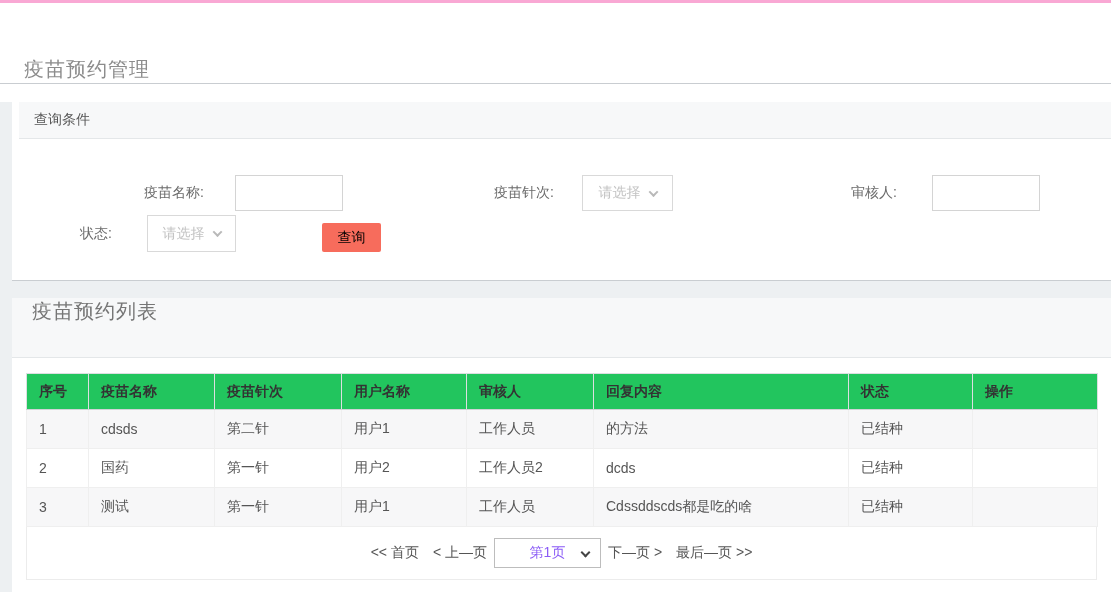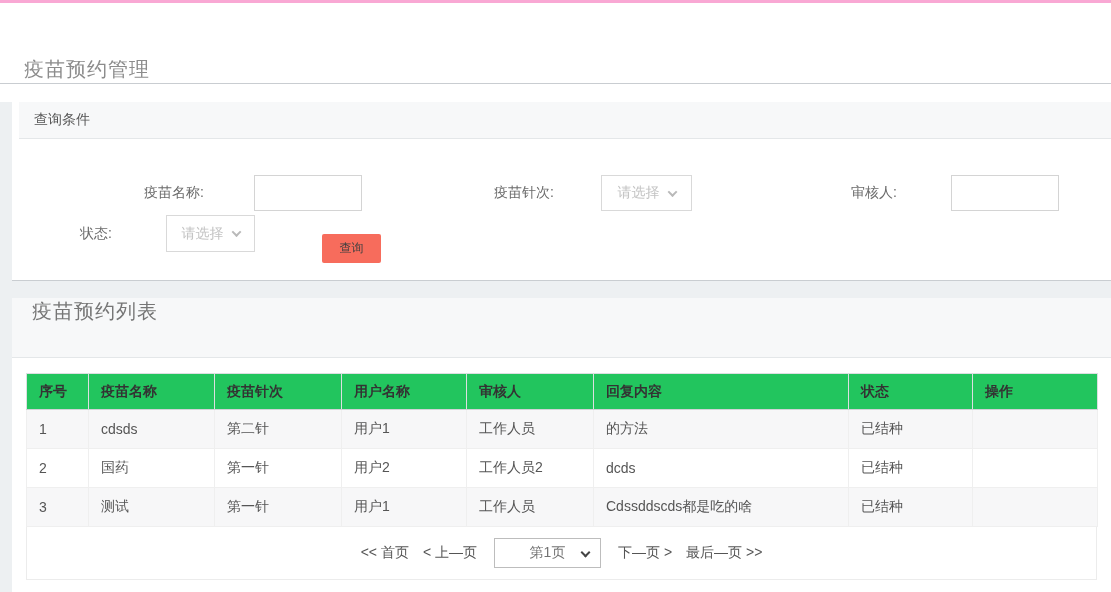--- a/index.html
+++ b/index.html
@@ -18,49 +18,49 @@
 
   .panel-hd { background:#f7f8f9; border-bottom:1px solid #e4e7e9; }
   .panel-1 .panel-hd { height:37px; display:flex; align-items:center; }
   .panel-1 .panel-hd .hd-text { margin-left:15px; font-size:14px; color:#555; }
   .panel-2 .panel-hd { height:60px; display:flex; }
   .panel-2 .panel-hd .hd-text { margin-left:20px; font-size:20px; color:#767676; letter-spacing:1px; }
 
   .panel-bd { position:relative; background:#fff; }
   .panel-1 .panel-bd { height:141px; }
 
-  .fg { position:absolute; display:flex; align-items:center;gap:19px; }
+  .fg { position:absolute; display:flex; align-items:center; }
   .fg label { display:inline-block; text-align:right; font-size:14px; color:#6b6b6b; }
   .txt { width:108px; height:36px; border:1px solid #d4d4d4; background:#fff; outline:none;
     font-size:14px; color:#333; padding:0 6px; }
 
   .sel { display:flex; align-items:center; justify-content:center; gap:9px;
     border:1px solid #d9d9d9; background:#fff; color:#c3c3c3; font-size:14px; cursor:pointer; }
   .chev { width:7px; height:7px; border-right:2px solid #b9b9b9; border-bottom:2px solid #b9b9b9;
     transform:rotate(45deg) translate(-1px,-1px); }
 
-  .btn-search { position:absolute; left:303px; top:95px; width:59px; height:29px;
-    border:none; border-radius:2px; background:#f76c5c; color:#404040; font-size:12px; cursor:pointer; }
+  .btn-search { position:absolute; left:303px; top:84px; width:59px; height:29px;
+    border:none; border-radius:2px; background:#f76c5c; color:#000000; font-size:14px; cursor:pointer; }
 
   .table-wrap { margin:15px 0 0 14px; width:1071px; }
   table.grid { border-collapse:collapse; table-layout:fixed; width:1071px; }
   .grid th { height:36px; padding:0 12px; text-align:left; font-size:14px; font-weight:bold;
     color:#333; background:#22c55e; border:1px solid #dcdfe1; border-bottom:1px solid #d0d3d6; }
   .grid td { height:39px; padding:0 12px; text-align:left; font-size:14px; color:#555;
     border:1px solid #efefef; }
   .grid tbody tr:nth-child(odd) td { background:#f7f7f8; }
   .grid tbody tr:nth-child(even) td { background:#fff; }
 
   .pager { width:1071px; height:53px; border:1px solid #ececec; border-top:none;
     display:flex; align-items:center; justify-content:center; background:#fff;
     font-size:14px; color:#555; }
   .pager a { color:#555; text-decoration:none; cursor:pointer; margin:0 7px; }
-  .page-sel { position:relative; width:107px; height:30px; margin:0 10px;
+  .page-sel { position:relative; width:107px; height:30px; margin:0 0;
     border:1px solid #bdbdbd; background:#fff; display:flex; align-items:center;
-    justify-content:center; color:#737373; font-size:14px; cursor:pointer; }
+    justify-content:center; color:#8b5cf6; font-size:14px; cursor:pointer; }
   .page-sel .chev-dark { position:absolute; right:11px; top:10px; width:7px; height:7px;
     border-right:2px solid #444; border-bottom:2px solid #444; transform:rotate(45deg); }
 </style>
 </head>
 <body>
 
 <div class="titlebar">
   <div class="page-title">疫苗预约管理</div>
 </div>
 

